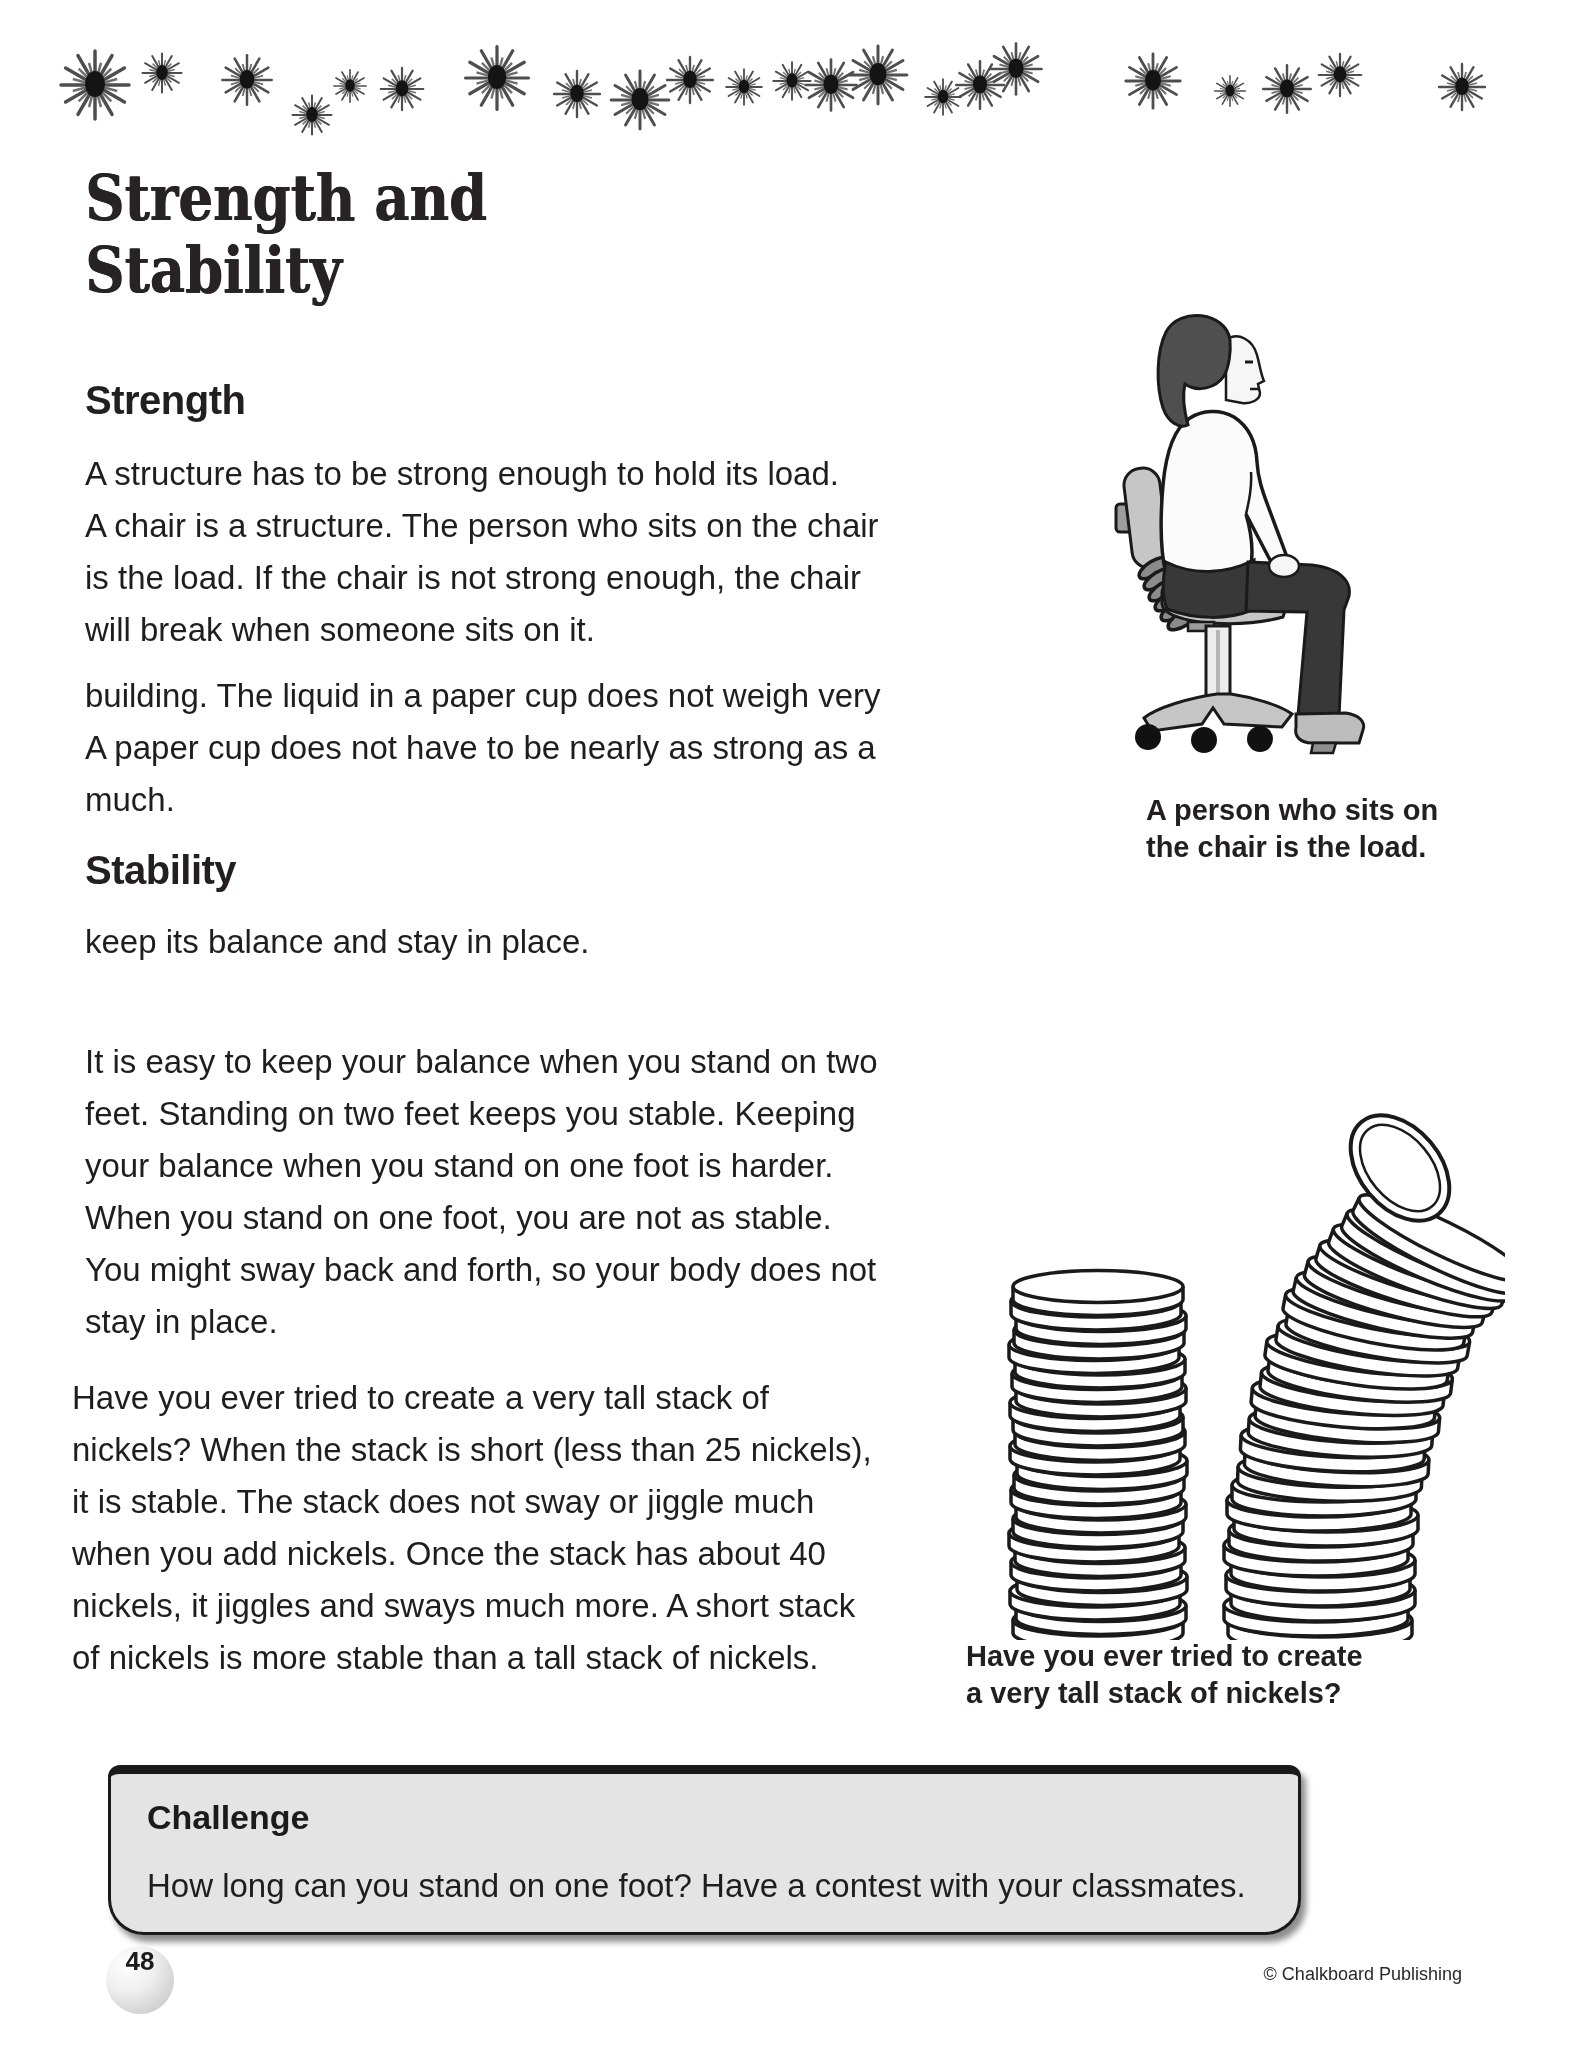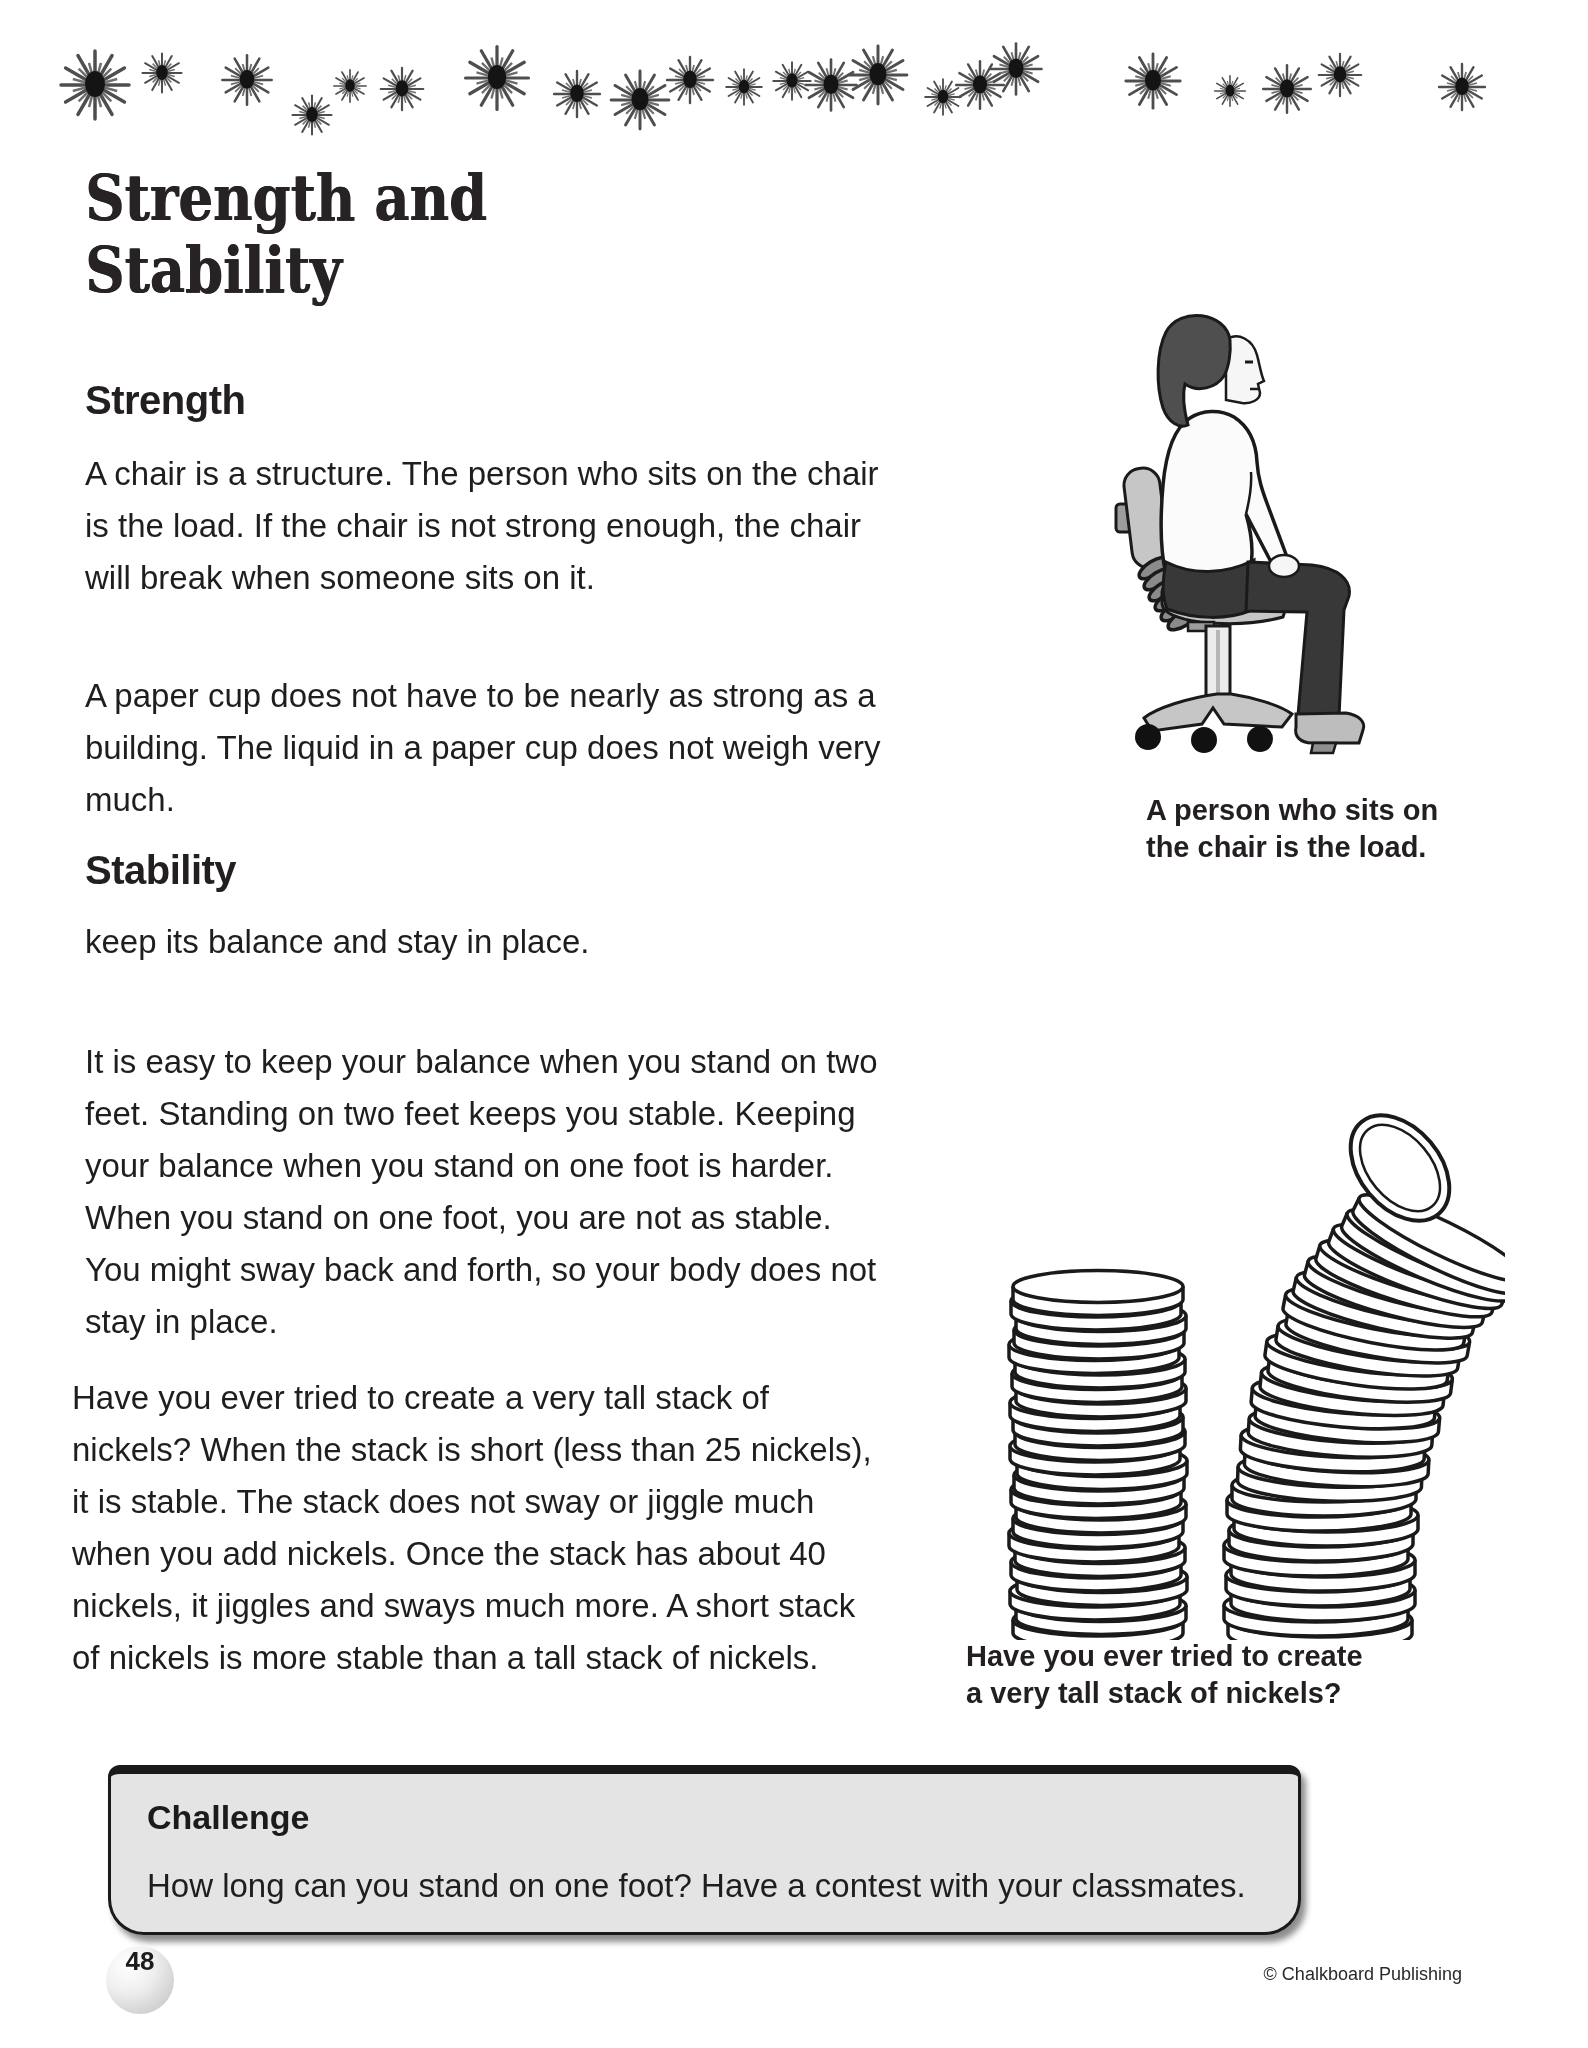--- a/index.html
+++ b/index.html
@@ -99,28 +99,29 @@
   </svg>
 
   <div class="abs title" style="left:85px;top:162px">
     <div>Strength and</div>
     <div>Stability</div>
   </div>
 
   <div class="abs h2" style="left:85px;top:378px">Strength</div>
 
   <div class="abs para" style="left:85px;top:448px">
+    <div>A structure has to be strong enough to hold its load.</div>
     <div>A chair is a structure. The person who sits on the chair</div>
     <div>is the load. If the chair is not strong enough, the chair</div>
     <div>will break when someone sits on it.</div>
   </div>
 
   <div class="abs para" style="left:85px;top:670px">
+    <div>building. The liquid in a paper cup does not weigh very</div>
     <div>A paper cup does not have to be nearly as strong as a</div>
-    <div>building. The liquid in a paper cup does not weigh very</div>
     <div>much.</div>
   </div>
 
   <div class="abs h2" style="left:85px;top:848px">Stability</div>
 
   <div class="abs para" style="left:85px;top:916px">
     <div>keep its balance and stay in place.</div>
   </div>
 
   <div class="abs para" style="left:85px;top:1036px">

